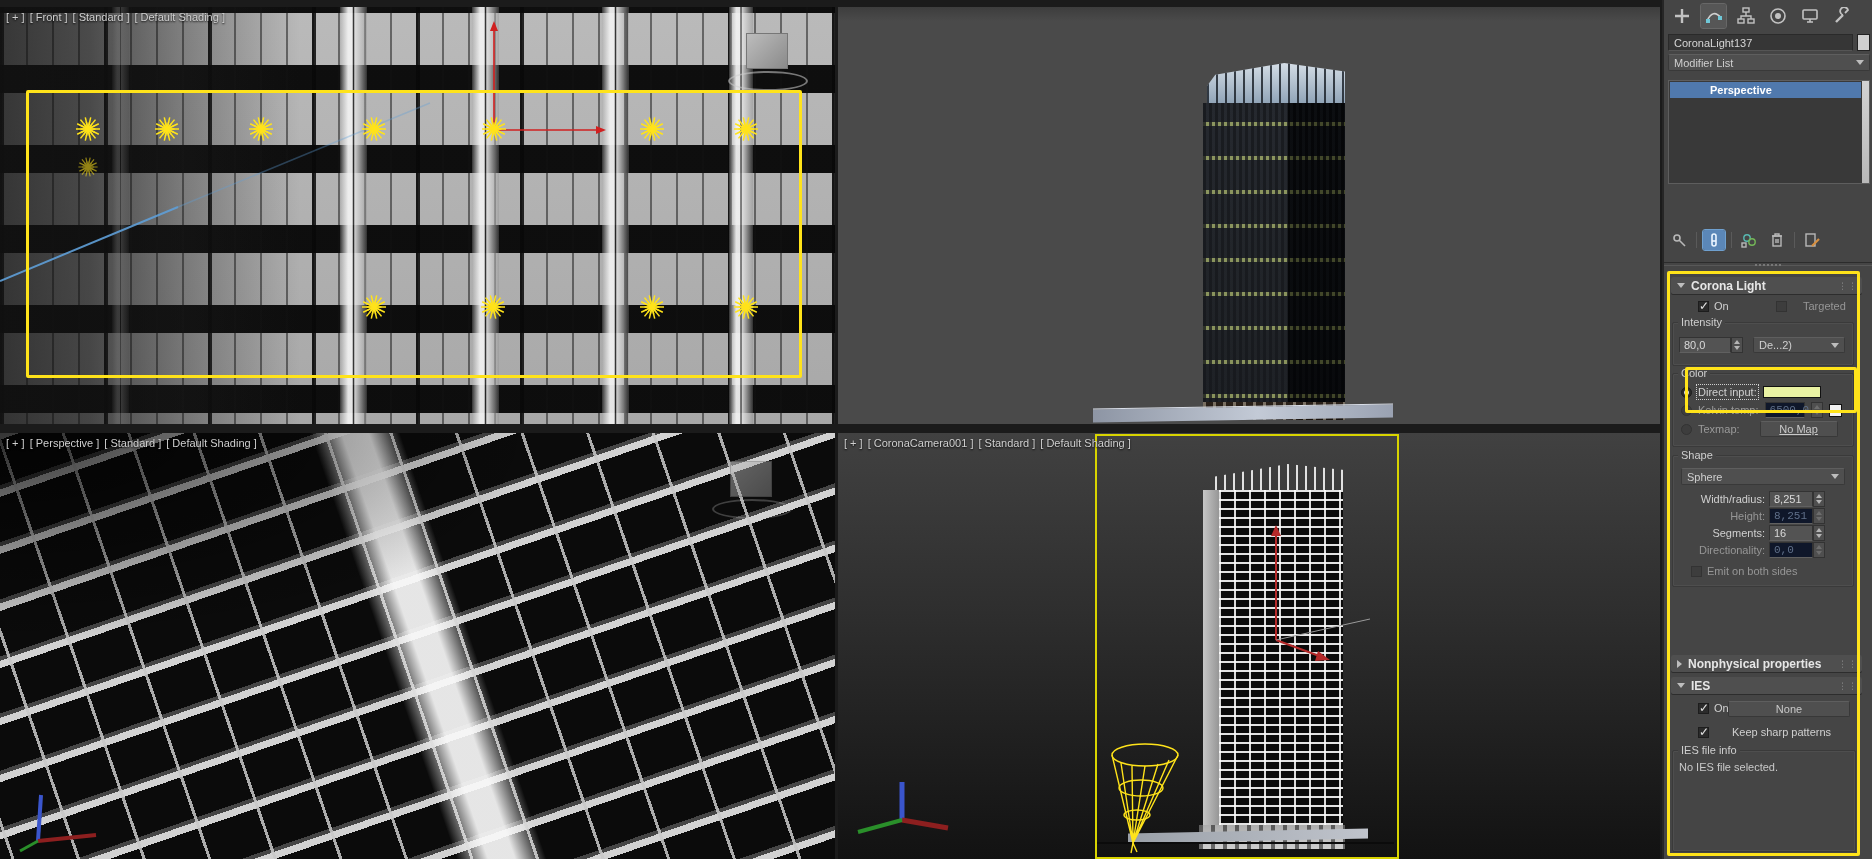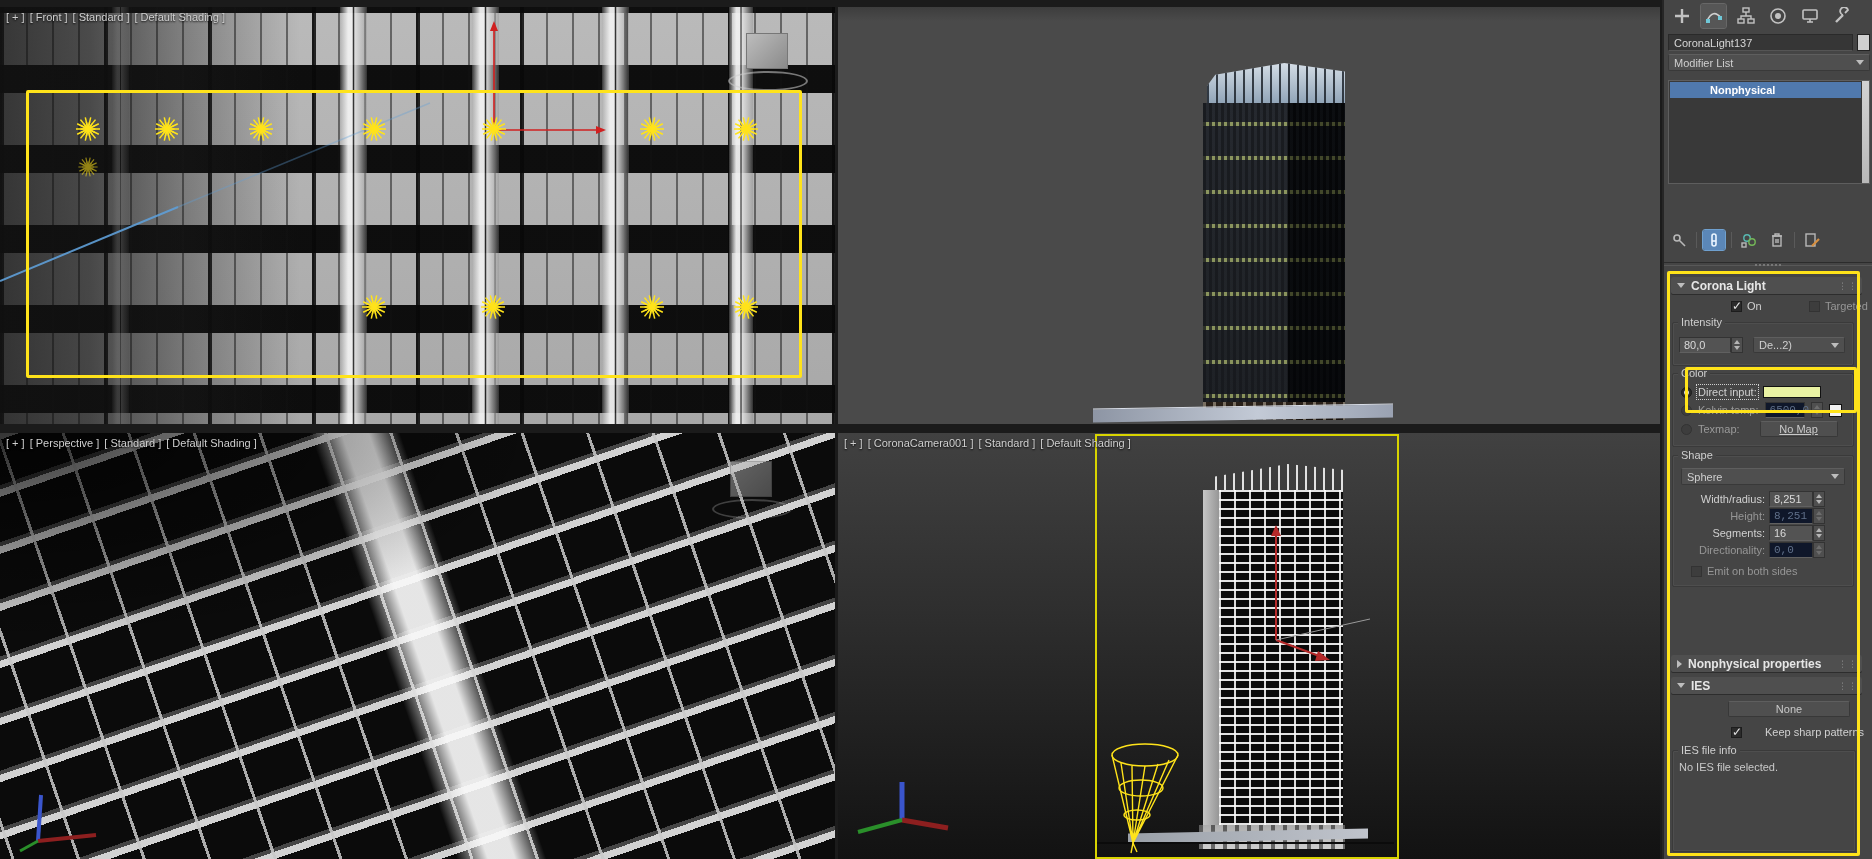--- a/index.html
+++ b/index.html
@@ -94,21 +94,21 @@
   .splitter{position:absolute;left:0;top:262px;width:100%;height:4px;border-top:1px solid #2c2c2c;border-bottom:1px solid #585858;}
   .splitter::after{content:"";position:absolute;left:50%;top:1px;width:26px;height:2px;margin-left:-13px;
       background:repeating-linear-gradient(90deg,#777 0 2px,transparent 2px 4px);}
   .roll{position:absolute;left:7px;width:191px;height:17px;background:#4f4f4f;border-radius:2px;box-shadow:0 1px 0 #2d2d2d;
         display:flex;align-items:center;font-weight:bold;font-size:12px;color:#e6e6e6;padding-left:6px;gap:6px;}
   .roll .grip{margin-left:auto;margin-right:4px;color:#8a8a8a;font-weight:normal;font-size:9px;letter-spacing:1px;}
   .tri-d{width:0;height:0;border-left:4px solid transparent;border-right:4px solid transparent;border-top:5px solid #bdbdbd;}
   .tri-r{width:0;height:0;border-top:4px solid transparent;border-bottom:4px solid transparent;border-left:5px solid #bdbdbd;}
   .fs{position:absolute;border:1px solid #3a3a3a;box-shadow:0 0 0 1px rgba(255,255,255,.05) inset;border-radius:2px;}
   .fs>.legend{position:absolute;top:-7px;left:5px;background:#454545;padding:0 3px;color:#cfcfcf;}
-  .row{display:flex;align-items:center;margin-left:33px;}
+  .row{display:flex;align-items:center;}
   .cb{width:11px;height:11px;background:#2b2b2b;border:1px solid #1d1d1d;position:relative;flex:none;}
   .cb.on::after{content:"\2713";position:absolute;left:0px;top:-3px;font-size:12px;color:#e0e0e0;}
   .cb.dis{background:#3d3d3d;border-color:#333;}
   .rb{width:11px;height:11px;border-radius:50%;background:#2b2b2b;border:1px solid #1d1d1d;position:relative;flex:none;}
   .rb.sel::after{content:"";position:absolute;inset:2px;border-radius:50%;background:#d9d9d9;}
   .rb.dis{background:#3d3d3d;border-color:#333;}
   .field{height:16px;background:#535353;border:1px solid #333;border-bottom-color:#606060;color:#dadada;display:flex;align-items:center;padding:0 4px;}
   .field.dis{color:#60708a;background:#0f172a;font-family:Liberation Mono, monospace;}
   .spin{width:12px;height:16px;background:#4f4f4f;border:1px solid #333;display:flex;flex-direction:column;align-items:center;justify-content:space-evenly;flex:none;}
   .su{width:0;height:0;border-left:3px solid transparent;border-right:3px solid transparent;border-bottom:4px solid #b5b5b5;}
@@ -474,21 +474,21 @@
 
   <div class="namefield">CoronaLight137</div>
   <div class="objswatch"></div>
 
   <div class="dd" id="modlist">
     <span>Modifier List</span>
     <span class="tri-d"></span>
   </div>
 
   <div class="stack">
-    <div class="stackrow">Nonphysical</div>
+    <div class="stackrow">Perspective</div>
     <div class="stackscroll"></div>
   </div>
 
   <div class="stktools">
     <div class="ticon">
       <svg class="icon" width="16" height="16" fill="none" stroke="#b8b8b8" stroke-width="1.6">
         <circle cx="6" cy="6" r="3"></circle>
           <path d="M8 8 L14 14"></path>
       </svg>
     </div>
@@ -528,21 +528,21 @@
   <div class="roll" style="top:277px;">
     <span class="tri-d"></span>
     <span>Corona Light</span>
     <span class="grip">⋮⋮</span>
   </div>
 
   <div class="row abs" style="left:34px;top:300px;gap:5px;">
     <span class="cb on"></span>
     <span>On</span>
   </div>
-  <div class="row abs" style="left:112px;top:300px;gap:5px;">
+  <div class="row abs" style="left:112px;top:300px;gap:16px;">
     <span class="cb dis"></span>
     <span class="dim">Targeted</span>
   </div>
 
   <div class="fs" style="left:8px;top:322px;width:182px;height:44px;">
     <span class="legend">Intensity</span>
     <div class="row" style="margin:14px 0 0 6px;gap:0;">
       <div class="field" style="width:52px;">80,0</div>
       <div class="spin">
           <span class="su"></span>

